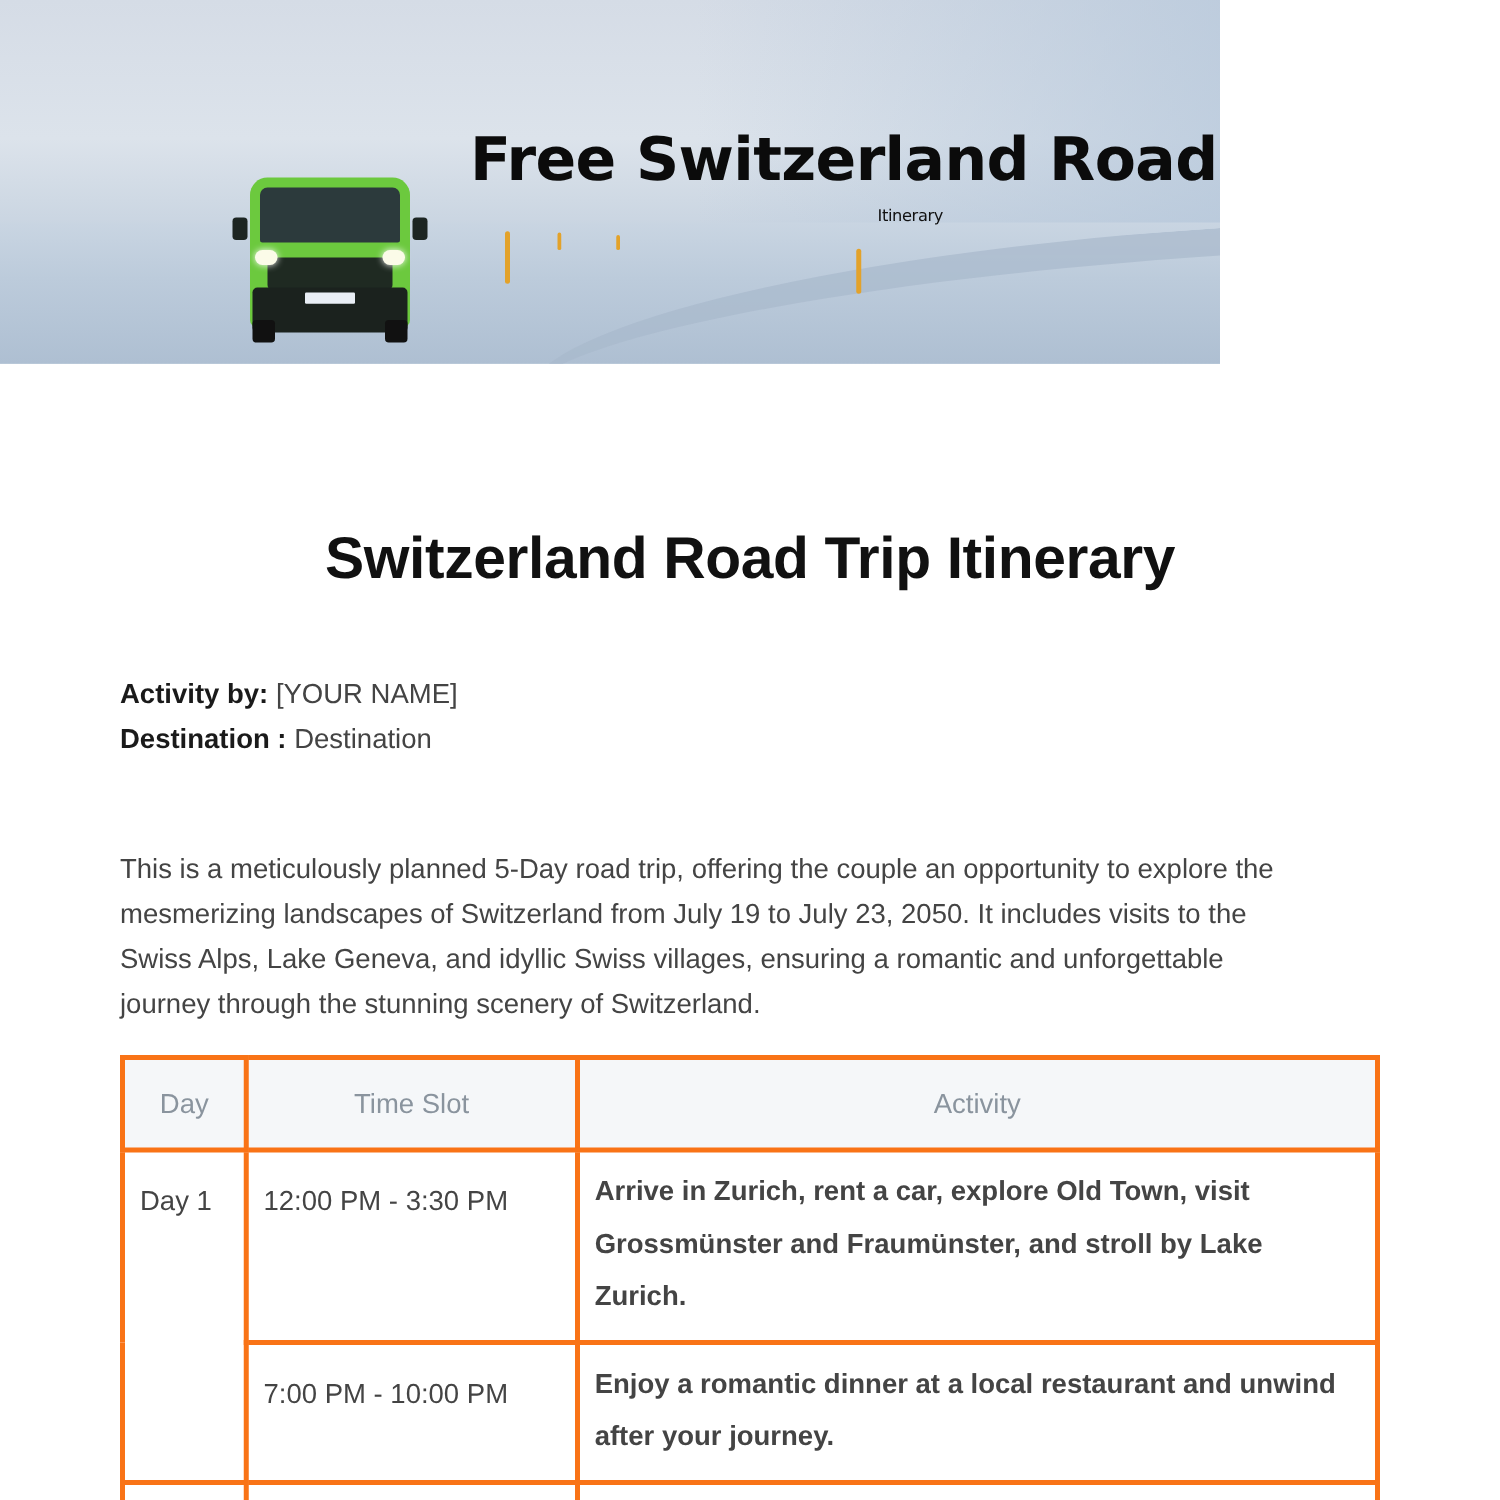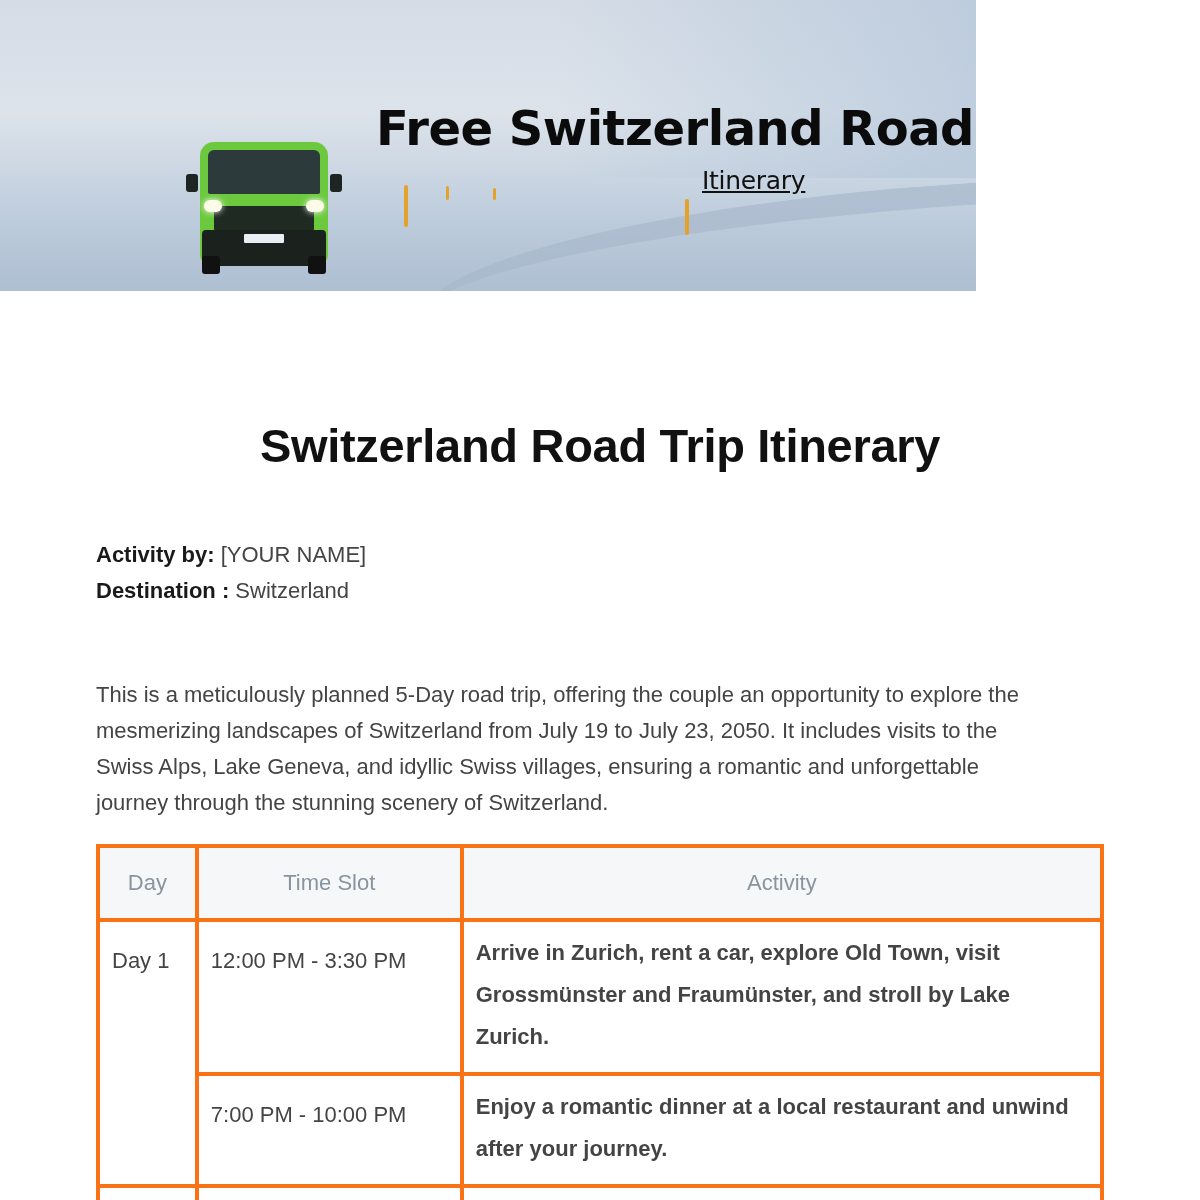--- a/index.html
+++ b/index.html
@@ -51,21 +51,21 @@
     .van .mirror { position: absolute; top: 36px; width: 12px; height: 18px; background: #1d2522; border-radius: 3px; }
     .van .wheel { position: absolute; top: 118px; width: 18px; height: 18px; background: #111; border-radius: 3px; }
 
     .banner-title {
       position: absolute; left: 376px; top: 100px; width: 750px;
       font-family: "DejaVu Sans", sans-serif; font-weight: bold; font-size: 48px; color: #0b0b0b;
       letter-spacing: -0.5px; white-space: nowrap;
     }
     .banner-subtitle {
       position: absolute; left: 702px; top: 166px;
-      font-family: "DejaVu Sans", sans-serif; font-size: 25px; color: #111; letter-spacing: -0.3px; text-decoration: underline;
+      font-family: "DejaVu Sans", sans-serif; font-size: 13px; color: #111; letter-spacing: -0.3px;
     }
 
     
     .doc-title {
       position: absolute; left: 0; top: 418px; width: 1200px; text-align: center;
       font-family: "Liberation Sans", sans-serif; font-weight: bold; font-size: 47px; color: #111;
       letter-spacing: -0.3px;
     }
     .meta { position: absolute; left: 96px; top: 537px; font-size: 22px; line-height: 36px; color: #444; }
     .meta .row { white-space: nowrap; }
@@ -120,21 +120,21 @@
   <div class="banner-subtitle">Itinerary</div>
 </div>
 
 <h1 class="doc-title">Switzerland Road Trip Itinerary</h1>
 
 <div class="meta">
   <div class="row">
     <span class="label">Activity by:</span><span> [YOUR NAME]</span>
   </div>
   <div class="row">
-    <span class="label">Destination :</span><span> Switzerland</span>
+    <span class="label">Destination :</span><span> Destination</span>
   </div>
 </div>
 
 <p class="intro">This is a meticulously planned 5-Day road trip, offering the couple an opportunity to explore the mesmerizing landscapes of Switzerland from July 19 to July 23, 2050. It includes visits to the Swiss Alps, Lake Geneva, and idyllic Swiss villages, ensuring a romantic and unforgettable journey through the stunning scenery of Switzerland.</p>
 
 <table class="itinerary">
   <thead>
     <tr>
       <th class="col-day">Day</th>
       <th class="col-time">Time Slot</th>

